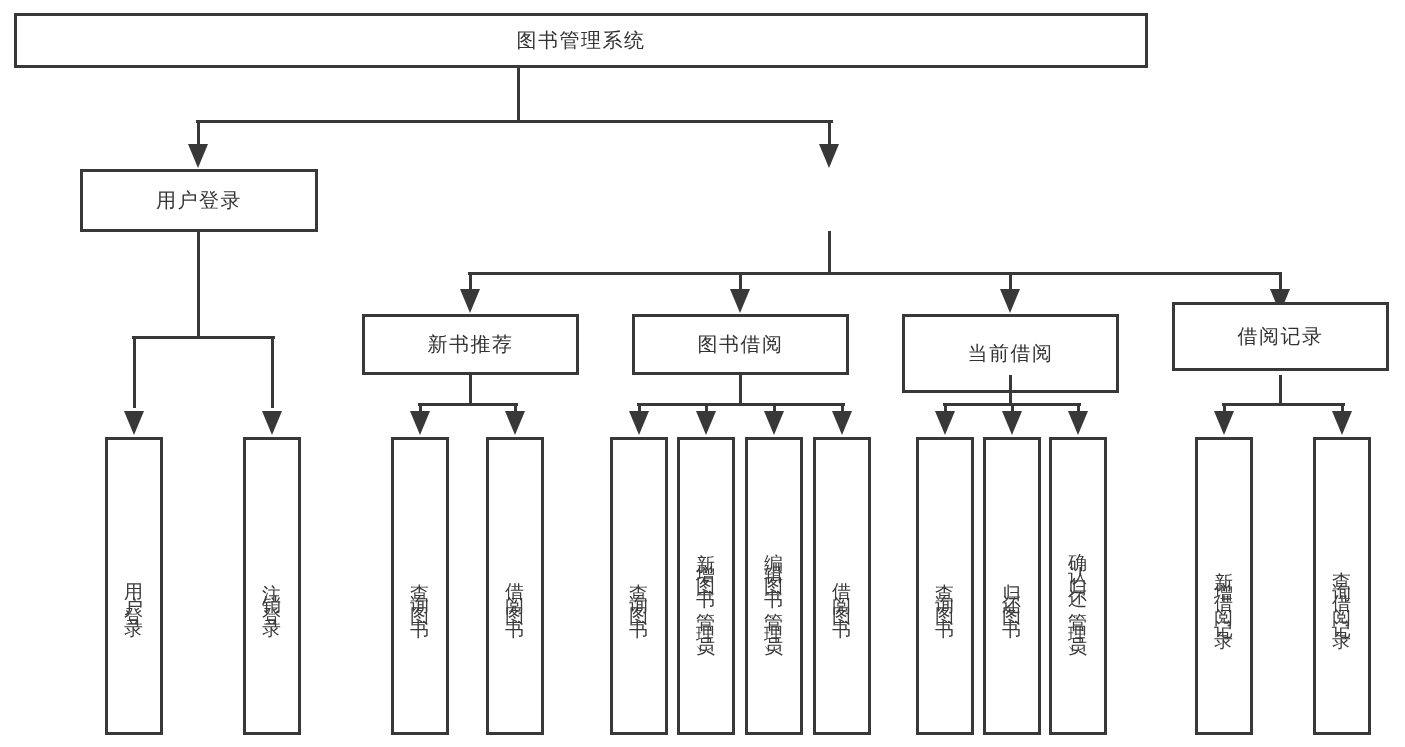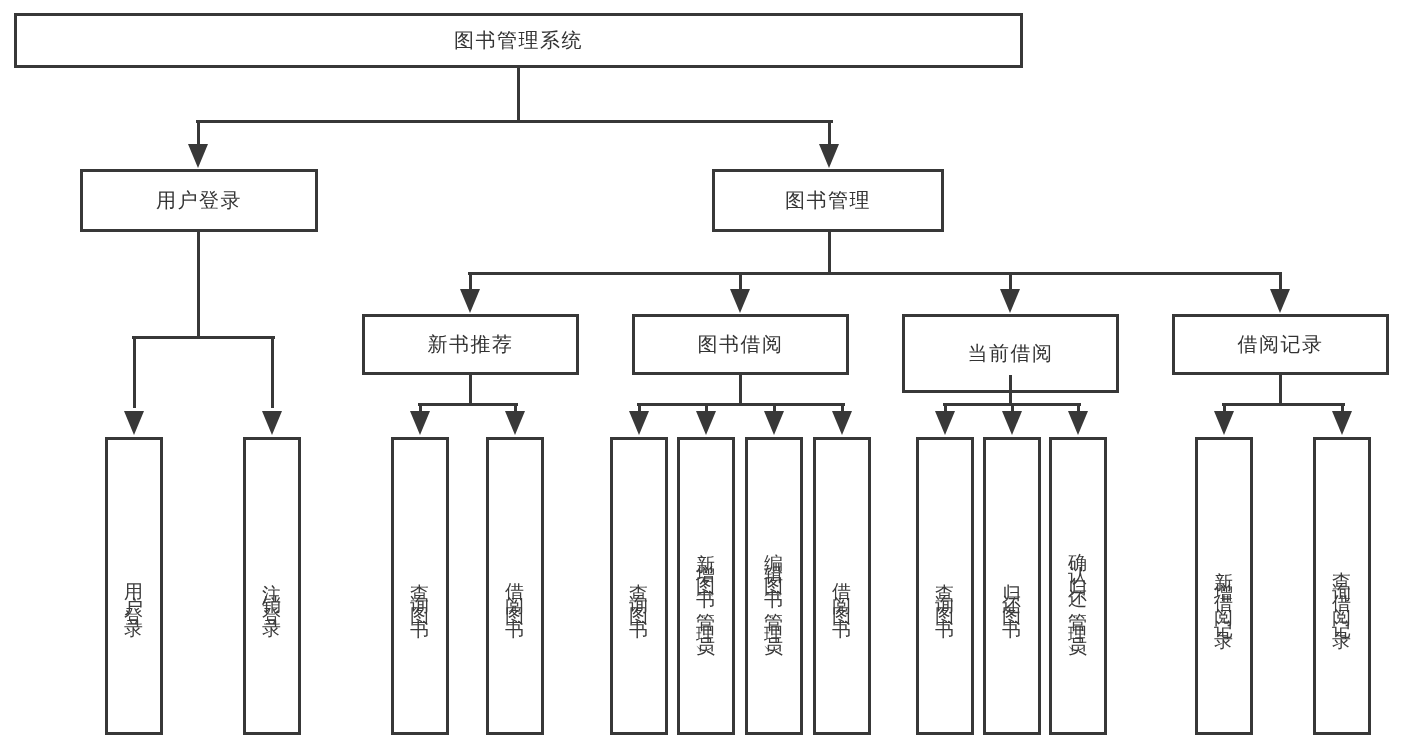--- a/index.html
+++ b/index.html
@@ -28,36 +28,33 @@
     position:absolute;left:1186px;top:716px;z-index:5;
     font-size:18px;color:var(--wm,#b5b5b5);letter-spacing:.5px;white-space:nowrap;
     text-shadow:0 0 2px rgba(255,255,255,.85);
   }
 </style>
 </head>
 <body>
 
 <div class="canvas" style="--line: #383838; --wm: #b5b5b5; background: rgb(255, 255, 255);">
 
-  <div class="box h" style="left:14px;top:13px;width:1009px;height:55px">
+  <div class="box h" style="left:14px;top:13px;width:1134px;height:55px">
     <span>图书管理系统</span>
   </div>
 
   <div class="vline" style="left:517px;top:66px;height:56px"></div>
   <div class="hline" style="left:196px;top:120px;width:637px"></div>
   <div class="vline" style="left:197px;top:120px;height:32px"></div>
   <div class="arrow" style="left:188px;top:144px"></div>
   <div class="vline" style="left:828px;top:120px;height:32px"></div>
   <div class="arrow" style="left:819px;top:144px"></div>
 
   <div class="box h" style="left:80px;top:169px;width:238px;height:63px">
     <span>用户登录</span>
-  </div>
-  <div class="box h" style="left:712px;top:169px;width:232px;height:63px">
-    <span>图书管理</span>
   </div>
 
   <div class="vline" style="left:197px;top:231px;height:107px"></div>
   <div class="hline" style="left:132px;top:336px;width:143px"></div>
   <div class="vline" style="left:133px;top:336px;height:72px"></div>
   <div class="vline" style="left:271px;top:336px;height:72px"></div>
   <div class="arrow" style="left:124px;top:411px"></div>
   <div class="arrow" style="left:262px;top:411px"></div>
 
   <div class="vline" style="left:828px;top:231px;height:43px"></div>
@@ -73,21 +70,21 @@
 
   <div class="box h" style="left:362px;top:314px;width:217px;height:61px">
     <span>新书推荐</span>
   </div>
   <div class="box h" style="left:632px;top:314px;width:217px;height:61px">
     <span>图书借阅</span>
   </div>
   <div class="box h" style="left:902px;top:314px;width:217px;height:79px">
     <span>当前借阅</span>
   </div>
-  <div class="box h" style="left:1172px;top:314px;width:217px;height:61px">
+  <div class="box h" style="left:1172px;top:302px;width:217px;height:69px">
     <span>借阅记录</span>
   </div>
 
   <div class="vline" style="left:469px;top:375px;height:30px"></div>
   <div class="hline" style="left:418px;top:403px;width:100px"></div>
   <div class="vline" style="left:419px;top:403px;height:12px"></div>
   <div class="vline" style="left:514px;top:403px;height:12px"></div>
   <div class="arrow" style="left:410px;top:411px"></div>
   <div class="arrow" style="left:505px;top:411px"></div>
 

